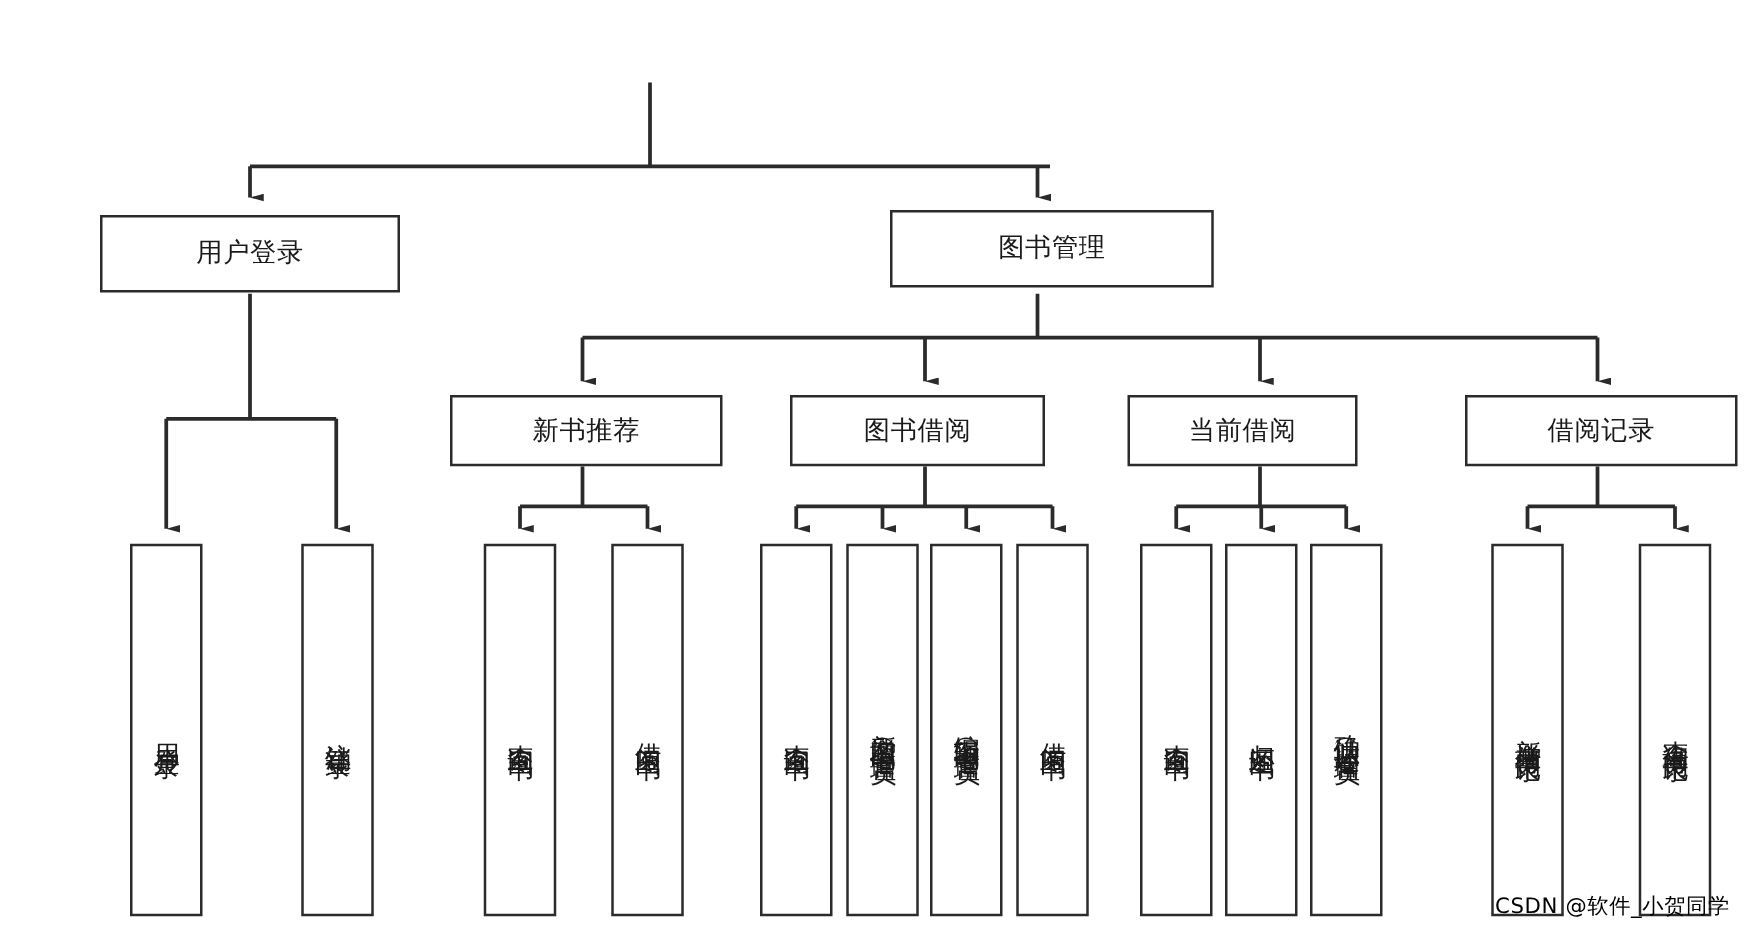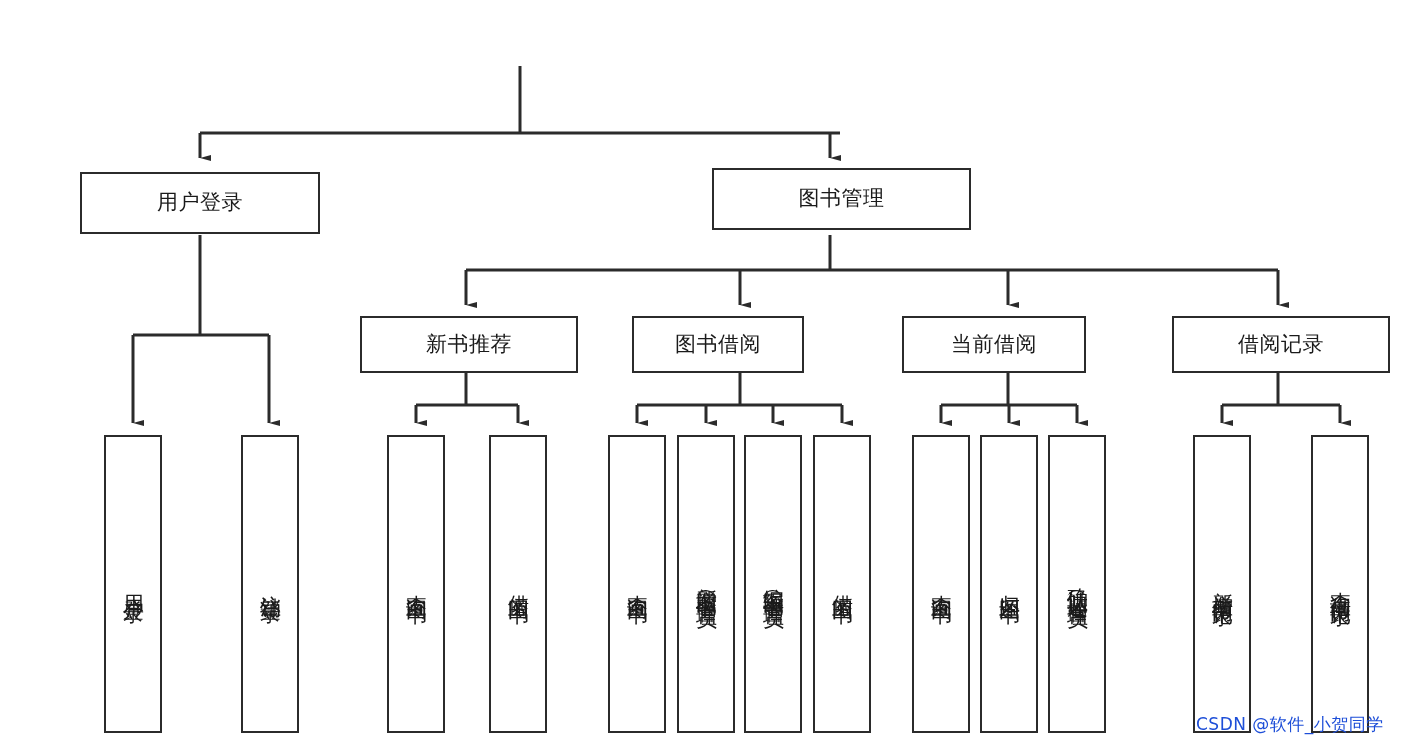--- a/index.html
+++ b/index.html
@@ -54,21 +54,21 @@
     writing-mode: vertical-rl;
     text-orientation: upright;
     letter-spacing: 3px;
     line-height: 1;
     white-space: nowrap;
     display: block;
   }
   .watermark {
     position: absolute;
     font-size: 17px;
-    color: #1d4ed8;
+    color: #000000;
     white-space: nowrap;
     letter-spacing: 0.5px;
     font-family: "DejaVu Sans", "Liberation Sans", sans-serif;
   }
 </style>
 </head>
 <body>
 
 <div id="canvas">
 
@@ -128,21 +128,21 @@
   </div>
 
   <div class="node node-h" style="left:712px; top:168px; width:259px; height:62px;">
     <span>图书管理</span>
   </div>
 
   <div class="node node-h" style="left:360px; top:316px; width:218px; height:57px;">
     <span>新书推荐</span>
   </div>
 
-  <div class="node node-h" style="left:632px; top:316px; width:172px; height:57px;">
+  <div class="node node-h" style="left:632px; top:316px; width:204px; height:57px;">
     <span>图书借阅</span>
   </div>
 
   <div class="node node-h" style="left:902px; top:316px; width:184px; height:57px;">
     <span>当前借阅</span>
   </div>
 
   <div class="node node-h" style="left:1172px; top:316px; width:218px; height:57px;align-items:center;">
     <span>借阅记录</span>
   </div>

